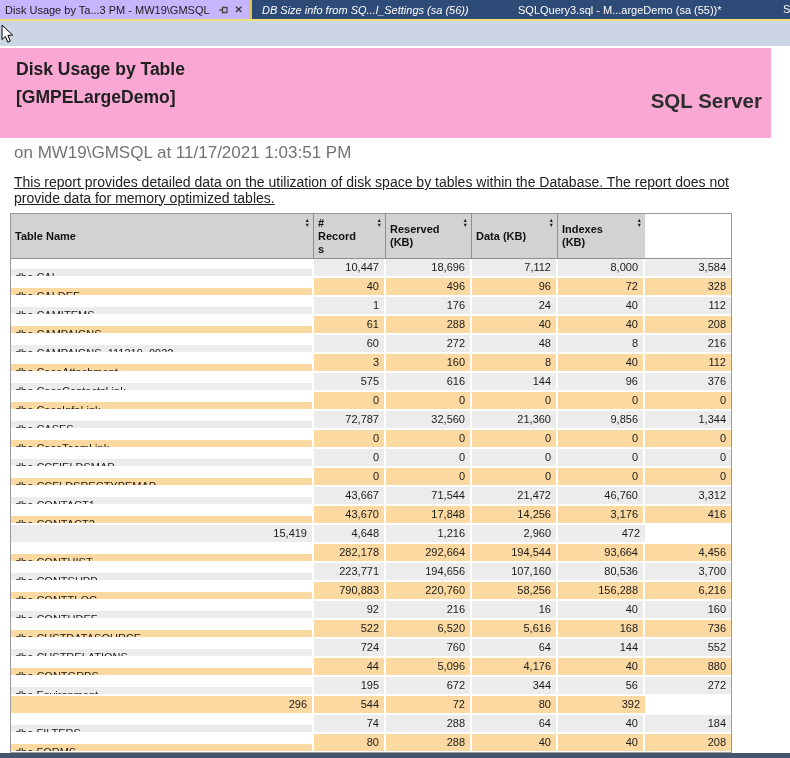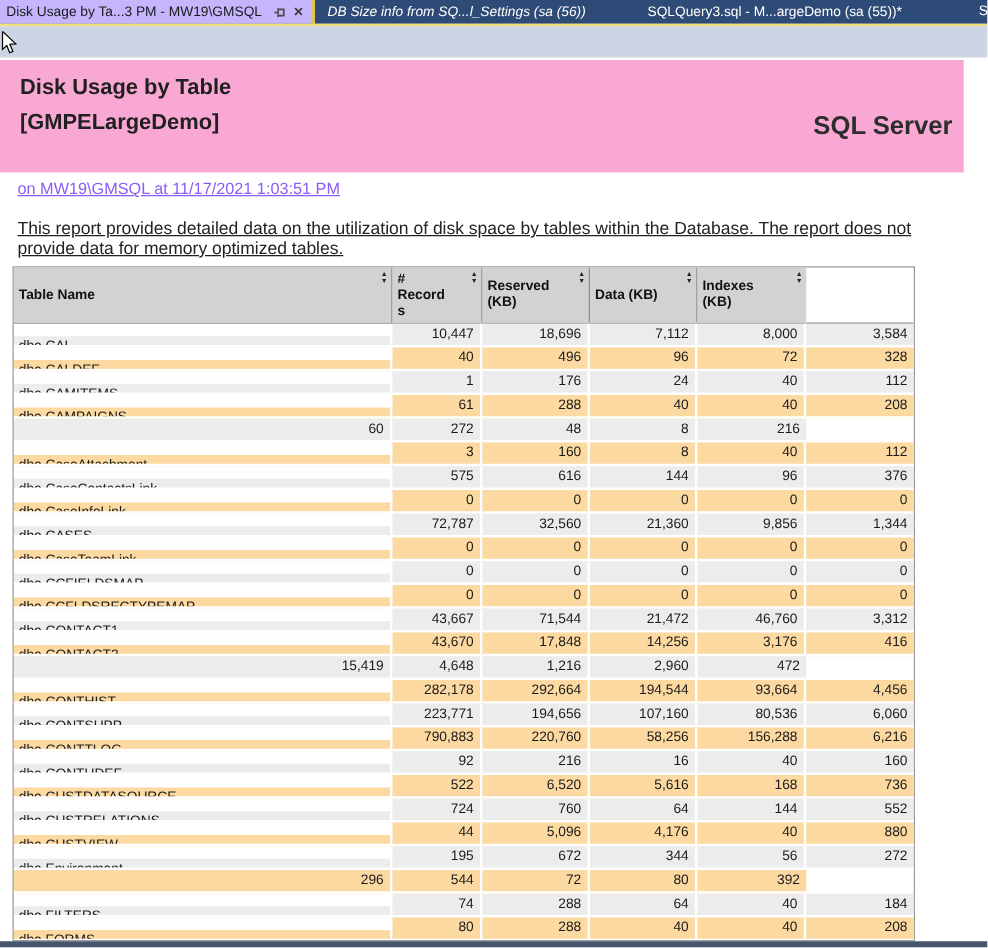--- a/index.html
+++ b/index.html
@@ -32,21 +32,21 @@
   .refresh-btn { left:34px; top:26px; }
   .print-btn { left:59px; top:28px; }
   .mouse-cursor { position:absolute; left:1px; top:25px; z-index:9; }
 
   
   .banner { position:absolute; top:48px; left:0; width:771px; height:90px; background:#f9a8d4;font-weight:bold; }
   .banner-title { position:absolute; left:16px; top:7px; font-size:17.5px; line-height:28px; color:#202020; }
   .banner-title span { display:block; }
   .brand { position:absolute; right:9px; top:31px; font-size:20.5px; color:#2d2d2d;margin-top:10px; }
 
-  .server-line { position:absolute; left:14px; top:143px; font-size:13px; color:#8b5cf6;text-decoration:underline; }
+  .server-line { position:absolute; left:14px; top:143px; font-size:17px; color:#737373; }
   .desc { position:absolute; left:14px; top:175px; width:734px; font-size:14px; line-height:15.5px; color:#222;text-decoration:underline; }
 
   
   .tbl { position:absolute; left:10px; top:213px; width:722px; height:540px; border:1px solid #9b9b9b; overflow:hidden; background:#fff; }
   .thead-row, .trow { display:grid; grid-template-columns:303px 72px 86px 86px 87px 86px; }
   .thead-row { height:45px; border-bottom:1px solid #8f8f8f; }
   .hcell {
     position:relative; display:flex; align-items:center;
     background:#d2d2d2; border-right:1px solid #8f8f8f;
     font-size:11px; font-weight:bold; color:#111;
@@ -199,20 +199,21 @@
       </div>
       <div class="trow orange">
         <div class="cell name">dbo.CAMPAIGNS</div>
         <div class="cell num">61</div>
         <div class="cell num">288</div>
         <div class="cell num">40</div>
         <div class="cell num">40</div>
         <div class="cell num">208</div>
       </div>
       <div class="trow gray">
+        <div class="cell name">dbo.CAMPAIGNS_111219_0922</div>
         <div class="cell num">60</div>
         <div class="cell num">272</div>
         <div class="cell num">48</div>
         <div class="cell num">8</div>
         <div class="cell num">216</div>
       </div>
       <div class="trow orange">
         <div class="cell name">dbo.CaseAttachment</div>
         <div class="cell num">3</div>
         <div class="cell num">160</div>
@@ -298,21 +299,21 @@
         <div class="cell num">194,544</div>
         <div class="cell num">93,664</div>
         <div class="cell num">4,456</div>
       </div>
       <div class="trow gray">
         <div class="cell name">dbo.CONTSUPP</div>
         <div class="cell num">223,771</div>
         <div class="cell num">194,656</div>
         <div class="cell num">107,160</div>
         <div class="cell num">80,536</div>
-        <div class="cell num">6,060</div>
+        <div class="cell num">3,700</div>
       </div>
       <div class="trow orange">
         <div class="cell name">dbo.CONTTLOG</div>
         <div class="cell num">790,883</div>
         <div class="cell num">220,760</div>
         <div class="cell num">58,256</div>
         <div class="cell num">156,288</div>
         <div class="cell num">6,216</div>
       </div>
       <div class="trow gray">
@@ -333,21 +334,21 @@
       </div>
       <div class="trow gray">
         <div class="cell name">dbo.CUSTRELATIONS</div>
         <div class="cell num">724</div>
         <div class="cell num">760</div>
         <div class="cell num">64</div>
         <div class="cell num">144</div>
         <div class="cell num">552</div>
       </div>
       <div class="trow orange">
-        <div class="cell name">dbo.CUSTVIEW</div>
+        <div class="cell name">dbo.CONTGRPS</div>
         <div class="cell num">44</div>
         <div class="cell num">5,096</div>
         <div class="cell num">4,176</div>
         <div class="cell num">40</div>
         <div class="cell num">880</div>
       </div>
       <div class="trow gray">
         <div class="cell name">dbo.Environment</div>
         <div class="cell num">195</div>
         <div class="cell num">672</div>

